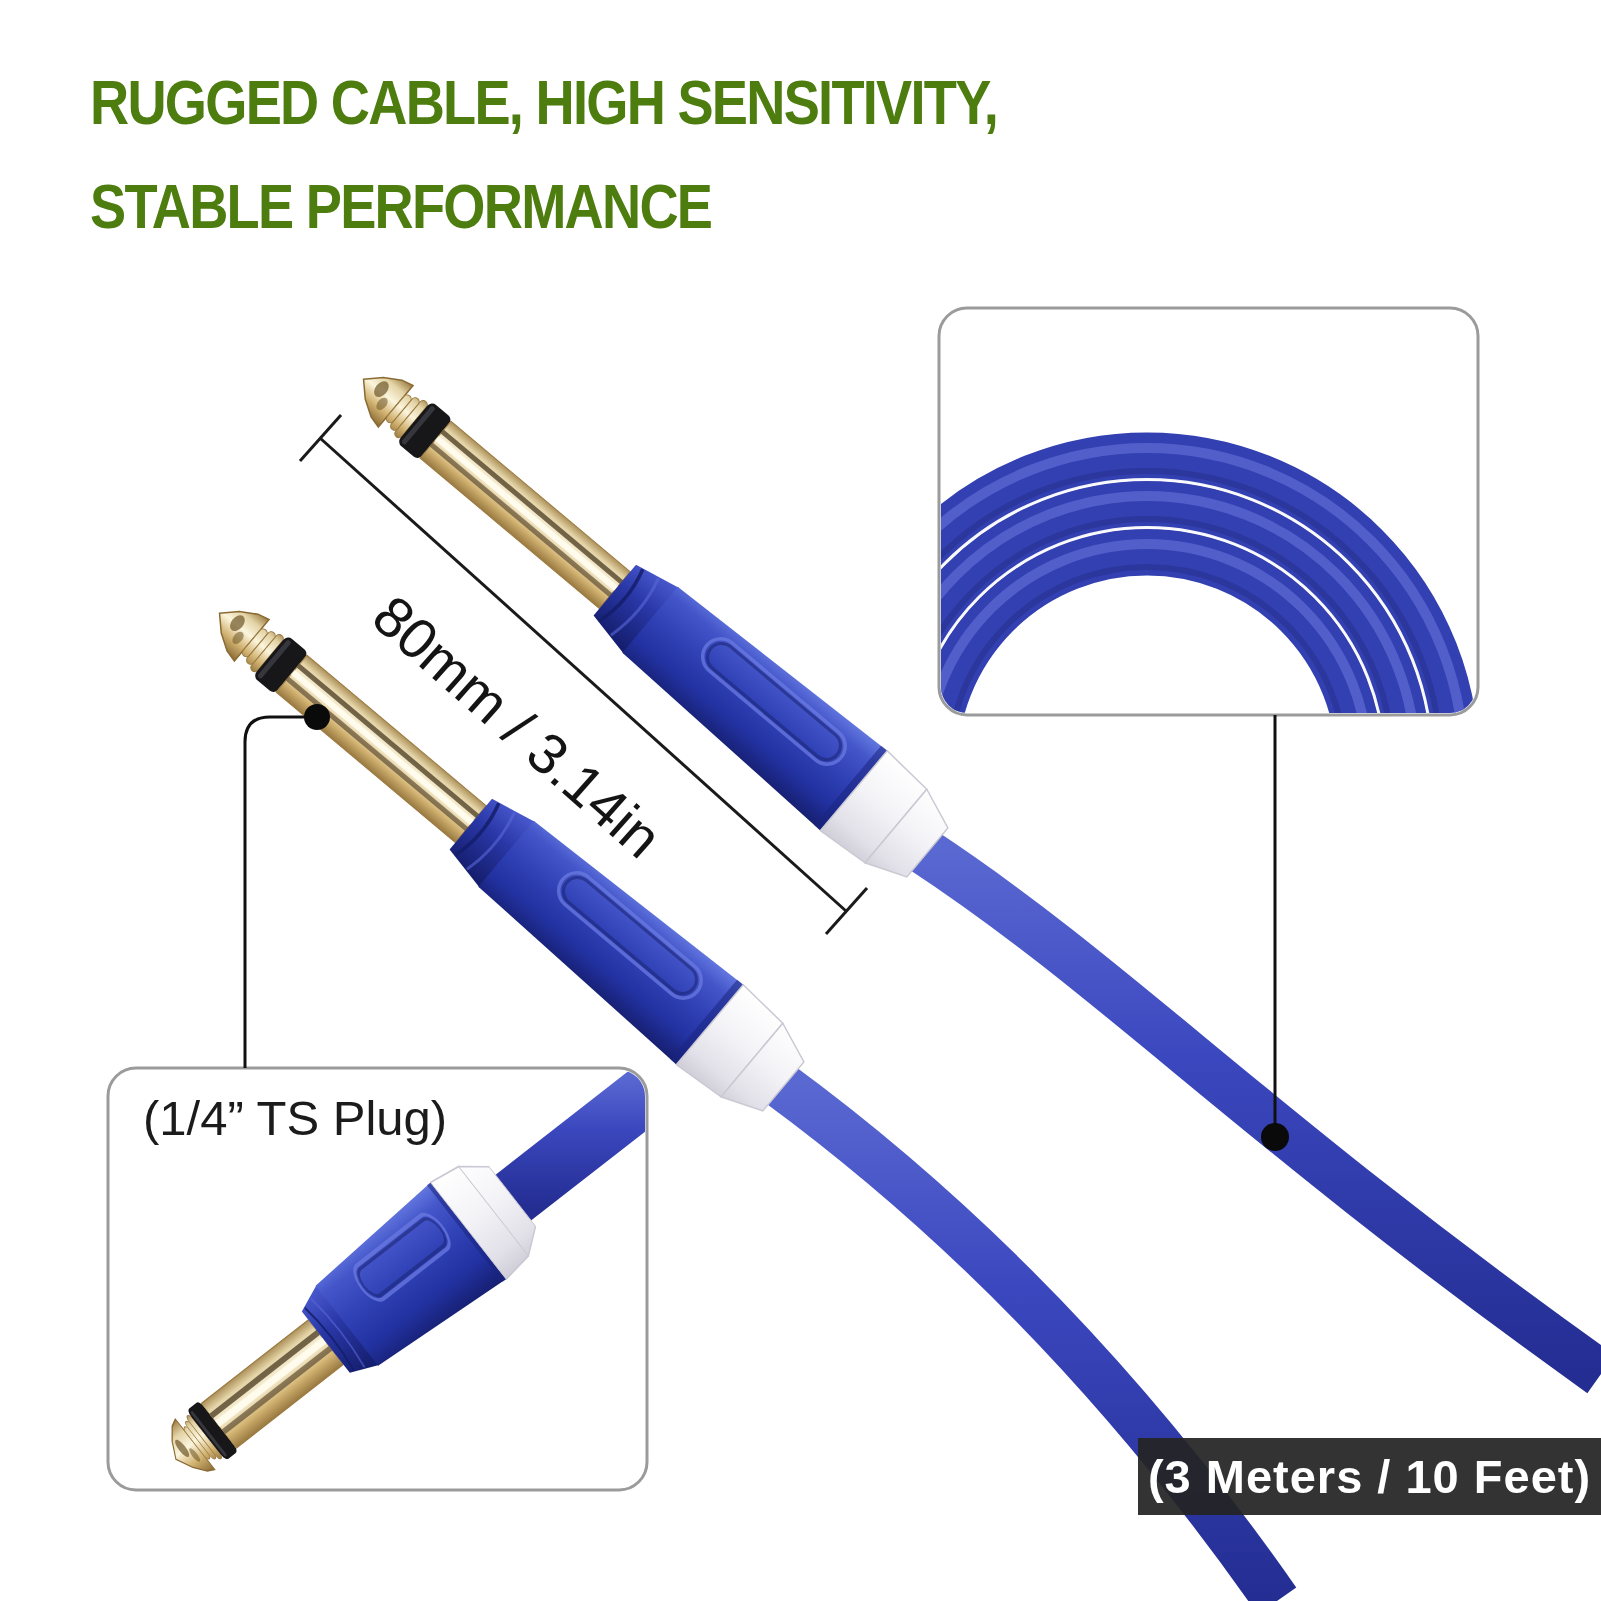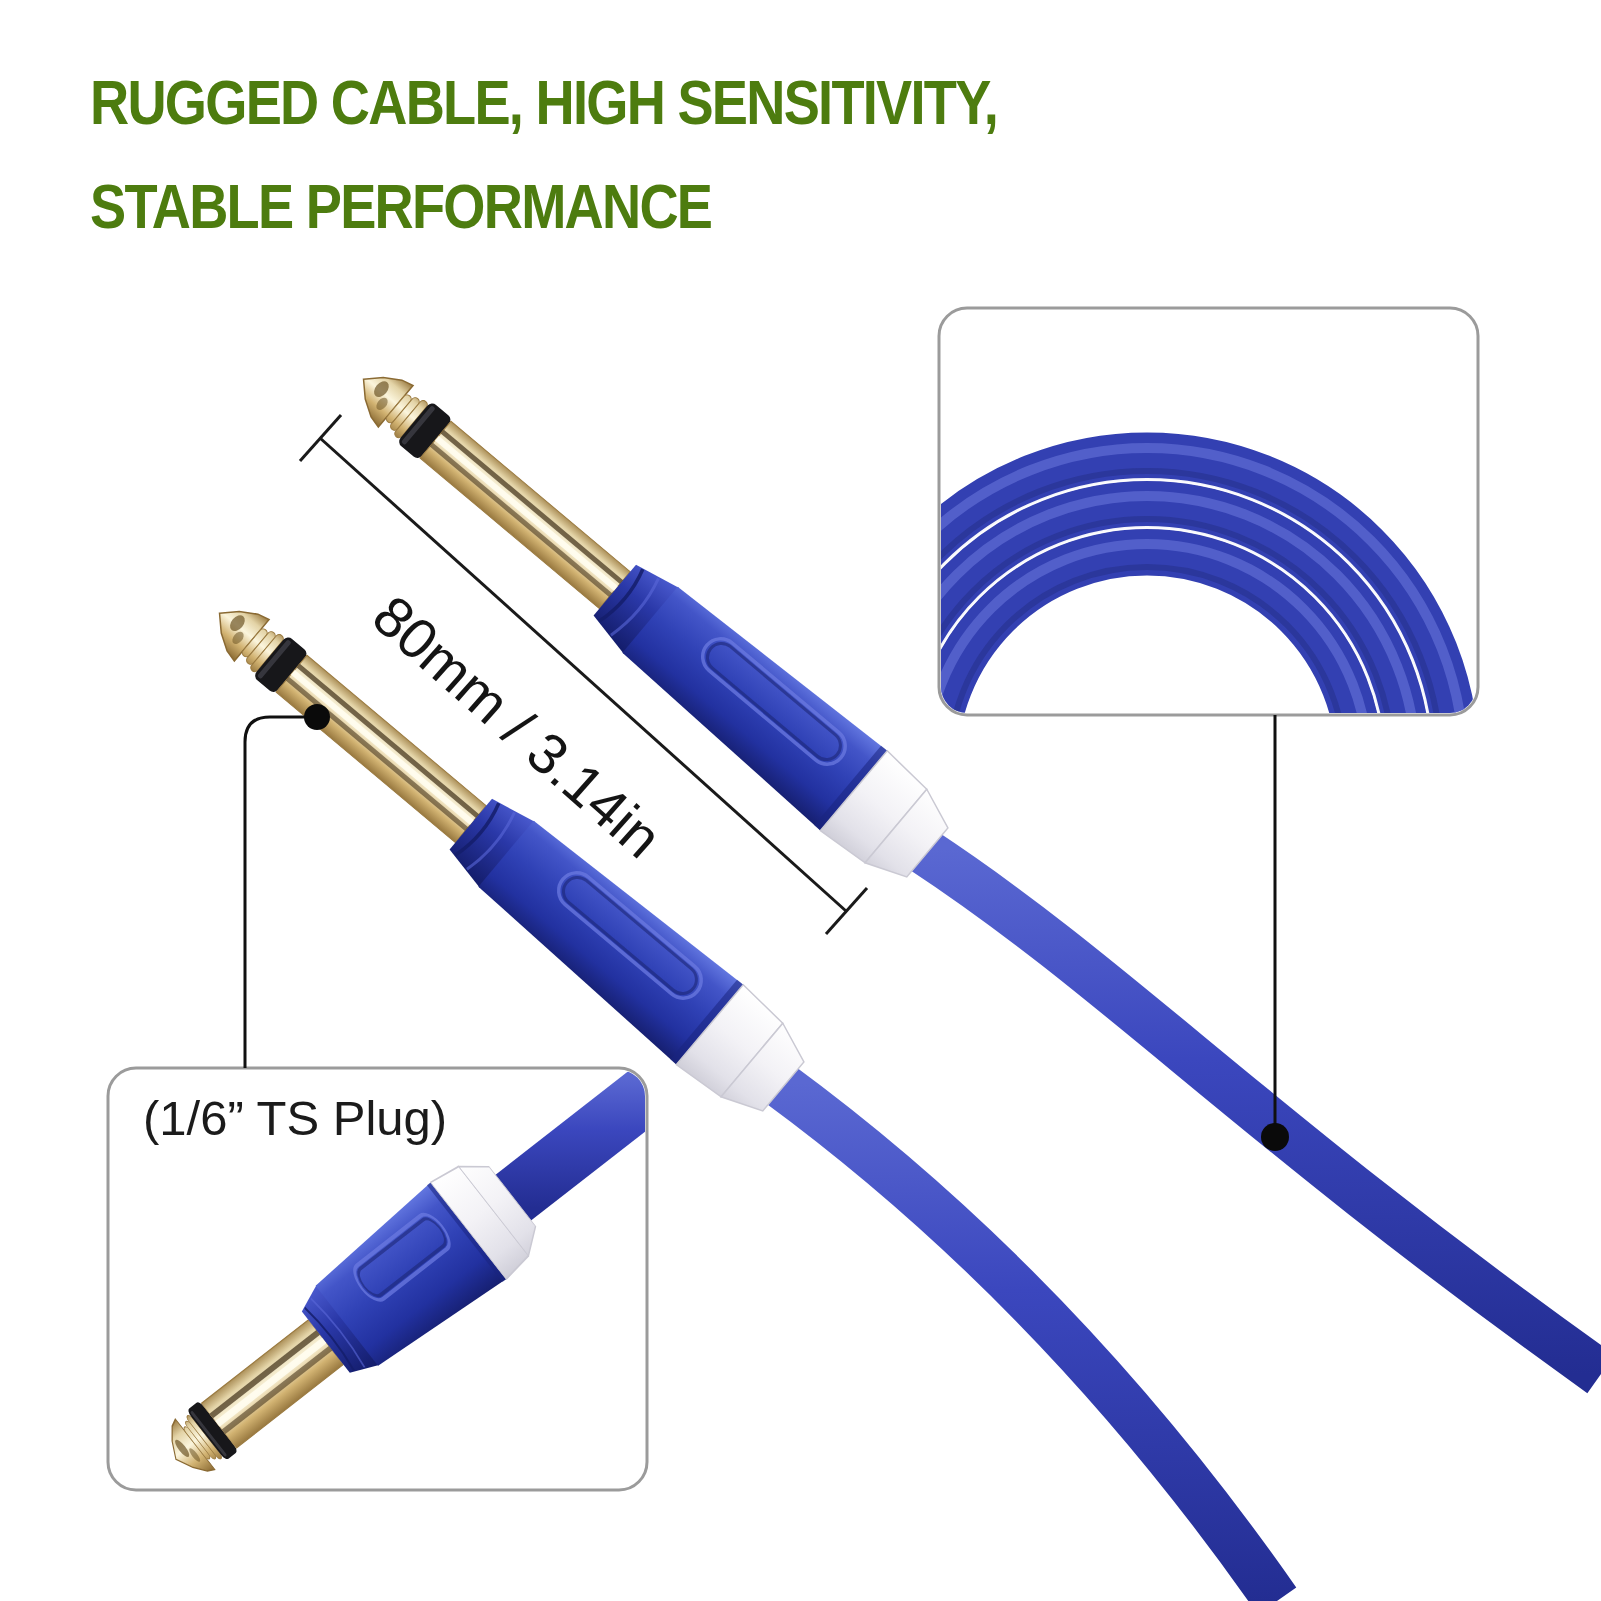--- a/index.html
+++ b/index.html
@@ -140,17 +140,20 @@
   </svg>
 
   <div class="title">
     <div class="tline">RUGGED CABLE, HIGH SENSITIVITY,</div>
     <div class="tline">STABLE PERFORMANCE</div>
   </div>
 
   <div class="measure-label">80mm / 3.14in</div>
 
   <div class="callout-label copper-label">
-    <div>(1/6” TS Plug)</div>
+    <div>(1/4” TS Plug)</div>
   </div>
 
+  <div class="length-badge">
+    <span>(3 Meters / 10 Feet)</span>
+  </div>
 
 </div>
 
 </body></html>

